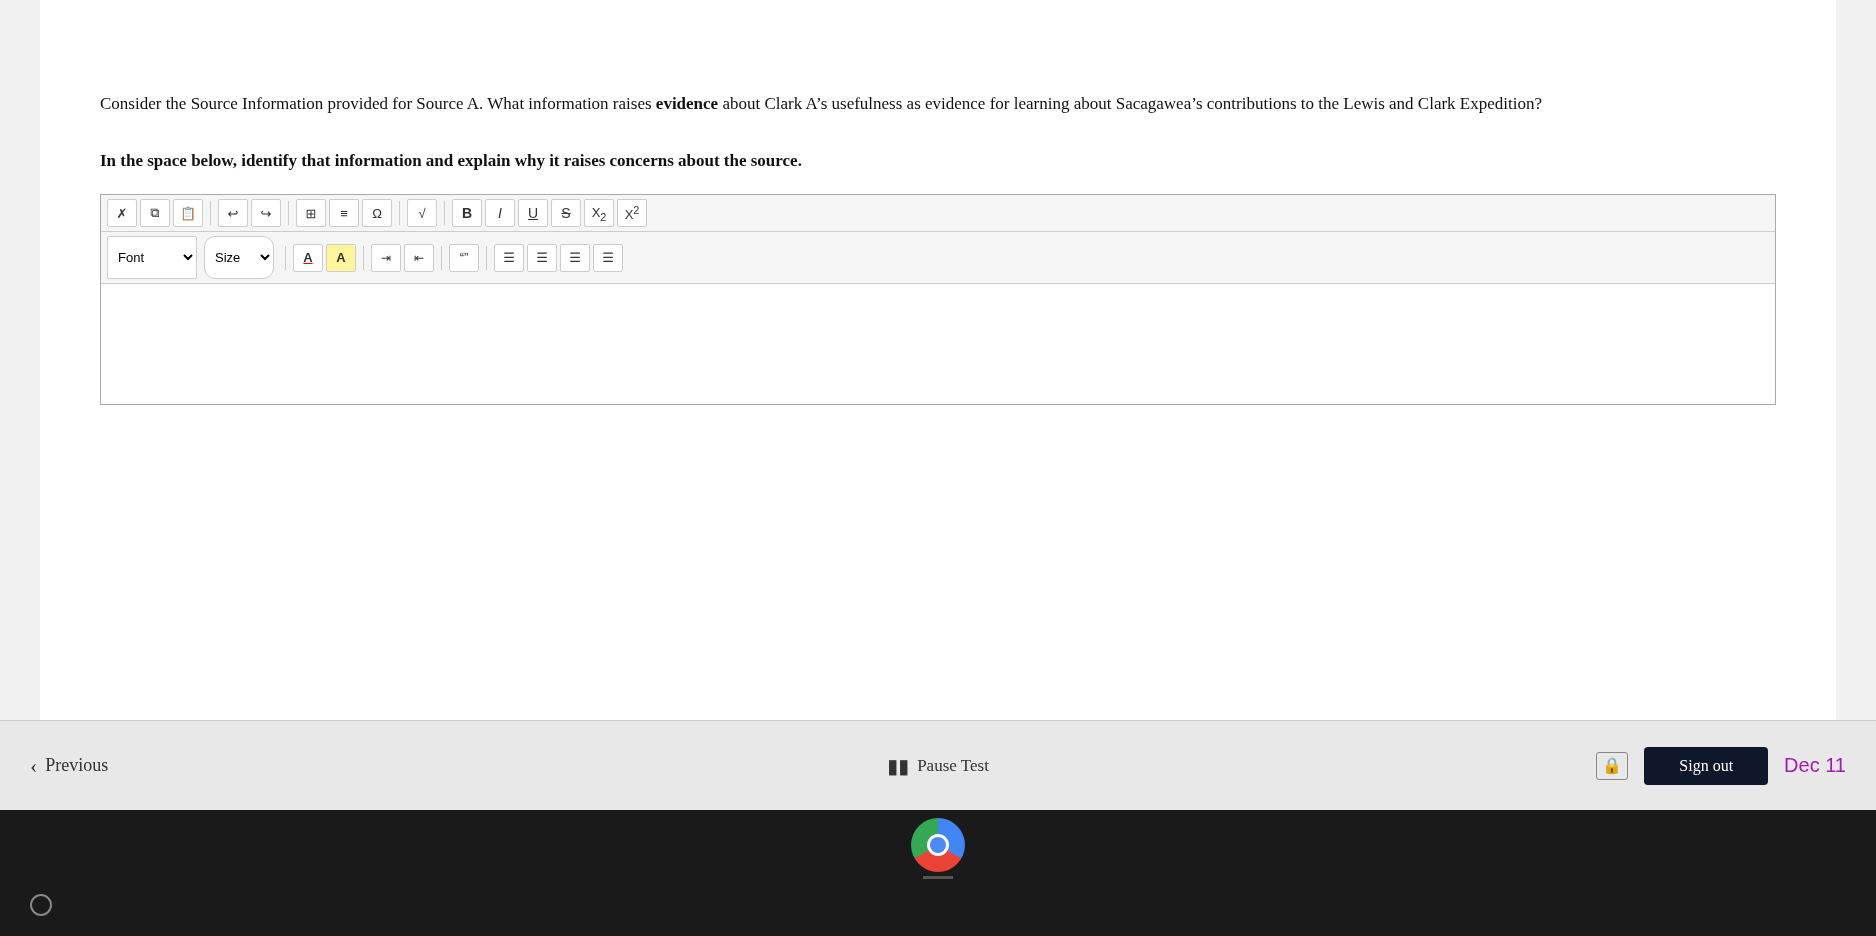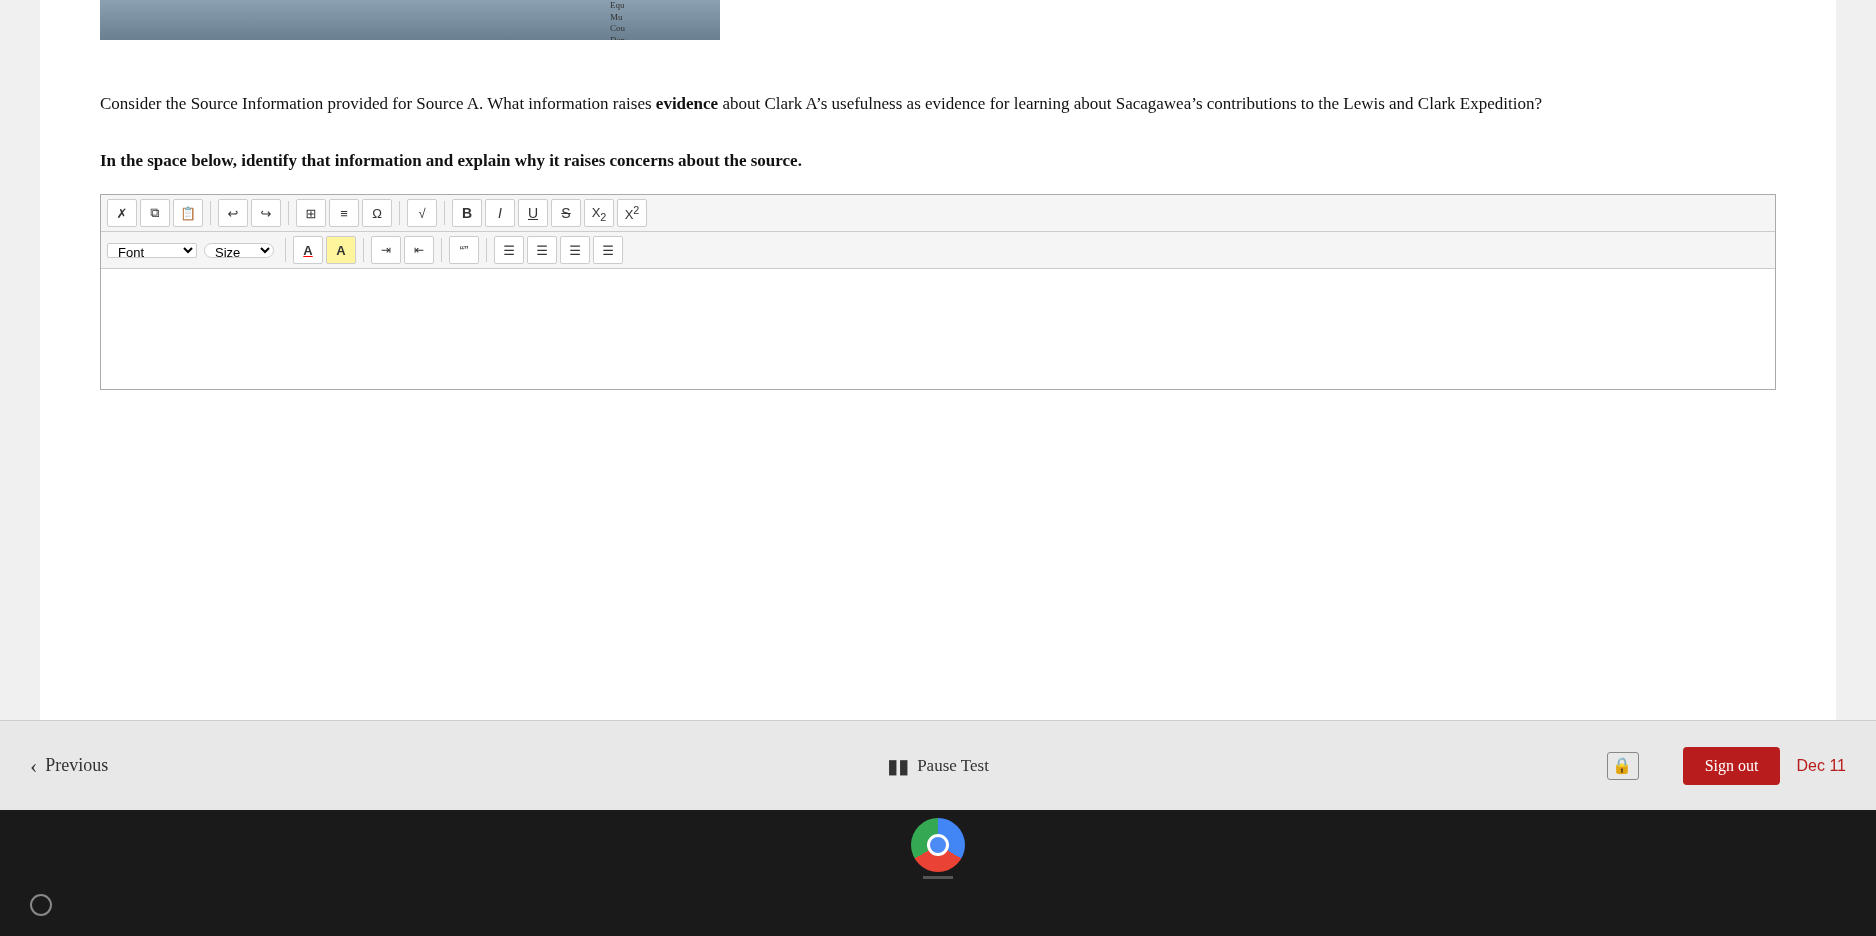--- a/index.html
+++ b/index.html
@@ -110,21 +110,21 @@
       background: #ccc;
       margin: 0 4px;
     }
 
     .toolbar-bold { font-weight: bold; font-size: 14px; }
     .toolbar-italic { font-style: italic; font-size: 14px; }
     .toolbar-underline { text-decoration: underline; font-size: 14px; }
     .toolbar-strike { text-decoration: line-through; font-size: 14px; }
 
     .font-dropdown, .size-dropdown {
-      height: 15px;
+      height: 43px;
       border: 1px solid #ccc;
       background: #fff;
       padding: 0 6px;
       font-size: 13px;
       cursor: pointer;
       border-radius: 2px;
     }
 
     .font-dropdown { width: 90px; }
     .size-dropdown { width: 70px; border-radius: 11px; }
@@ -176,34 +176,33 @@
       transform: translateX(-50%);
     }
 
     .right-controls {
       display: flex;
       align-items: center;
       gap: 16px;
     }
 
     .sign-out-btn {
-      background: #b91c1c;
+      background: #0f172a;
       color: #fff;
       border: none;
-      padding: 10px 22px;
+      padding: 10px 35px;
       font-size: 16px;
       border-radius: 4px;
       cursor: pointer;
       font-family: Georgia, serif;
-      margin-left: 28px;
     }
 
     .date-label {
-      font-size: 16px;
-      color: #b91c1c;
+      font-size: 20px;
+      color: #a21caf;
       font-family: Arial, sans-serif;
     }
 
     .taskbar-area {
       background: #1a1a1a;
       position: absolute;
       top: 810px;
       left: 0;
       width: 1876px;
       height: 126px;
@@ -259,28 +258,20 @@
     .toolbar-row2 select {
       margin-right: 4px;
     }
   </style>
 </head>
 <body>
 
 <div class="main-container">
   <div class="content-area">
 
-    <div class="image-strip">
-      <div class="image-strip-overlay">
-        <span>Equ</span>
-        <span>Mu</span>
-        <span>Cou</span>
-        <span>Den</span>
-      </div>
-    </div>
 
     <div class="question-text">
       <span>Consider the Source Information provided for Source A. What information raises </span><span class="bold">evidence</span><span> about Clark A’s </span><span class="italic">usefulness as evidence</span><span> for learning about Sacagawea’s contributions to the Lewis and Clark Expedition?</span>
     </div>
 
     <div class="instruction-text">In the space below, identify that information and explain why it raises concerns about the source.</div>
 
     <div class="editor-container">
 
       <div class="toolbar-row1">

